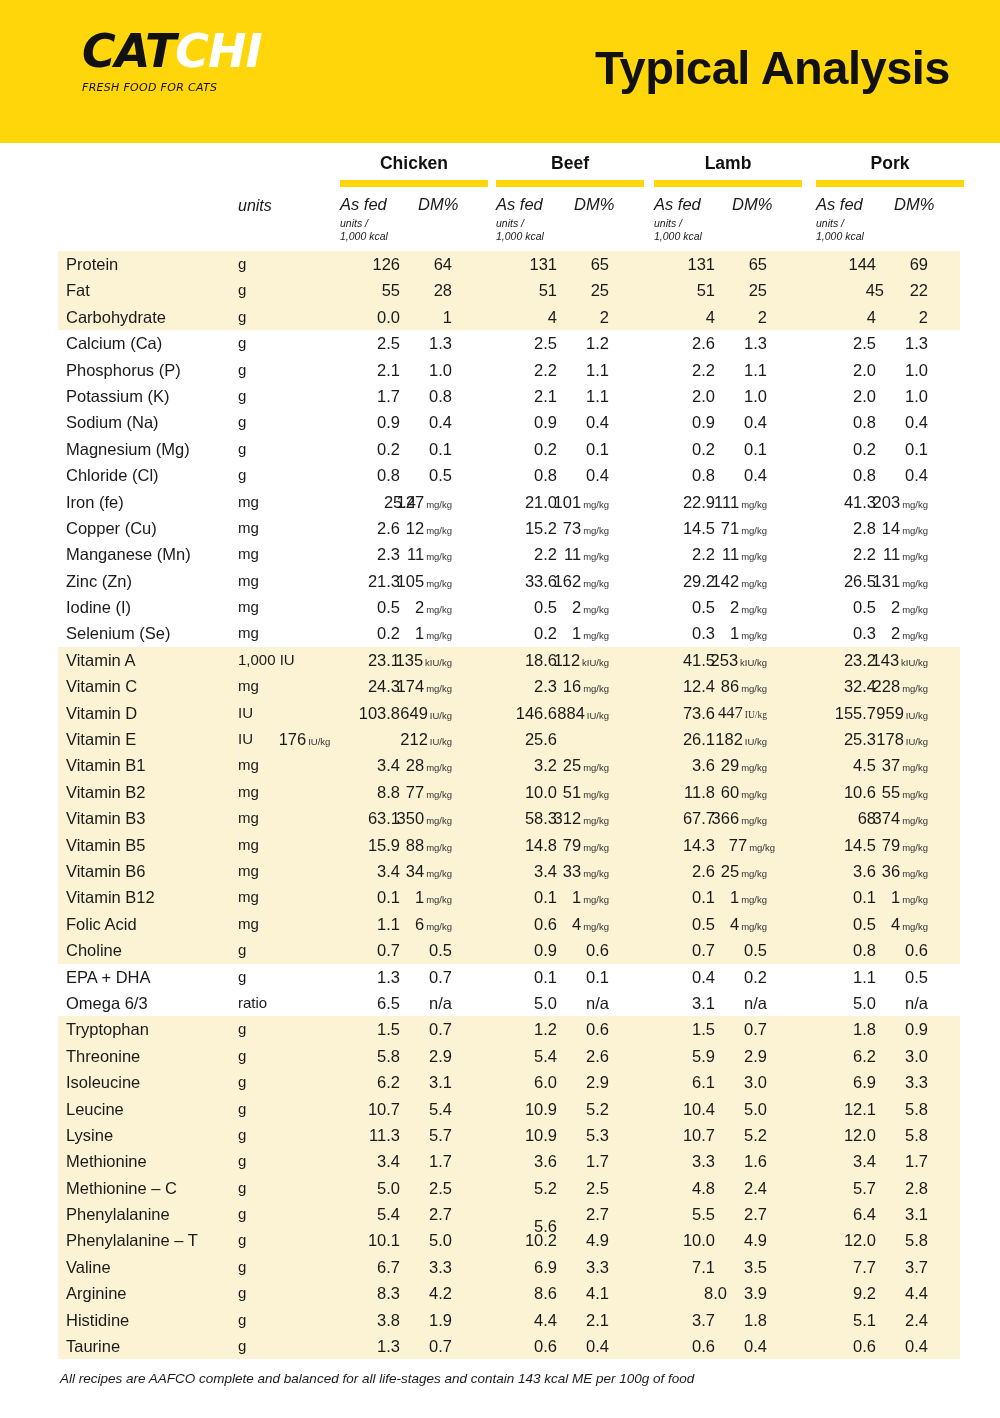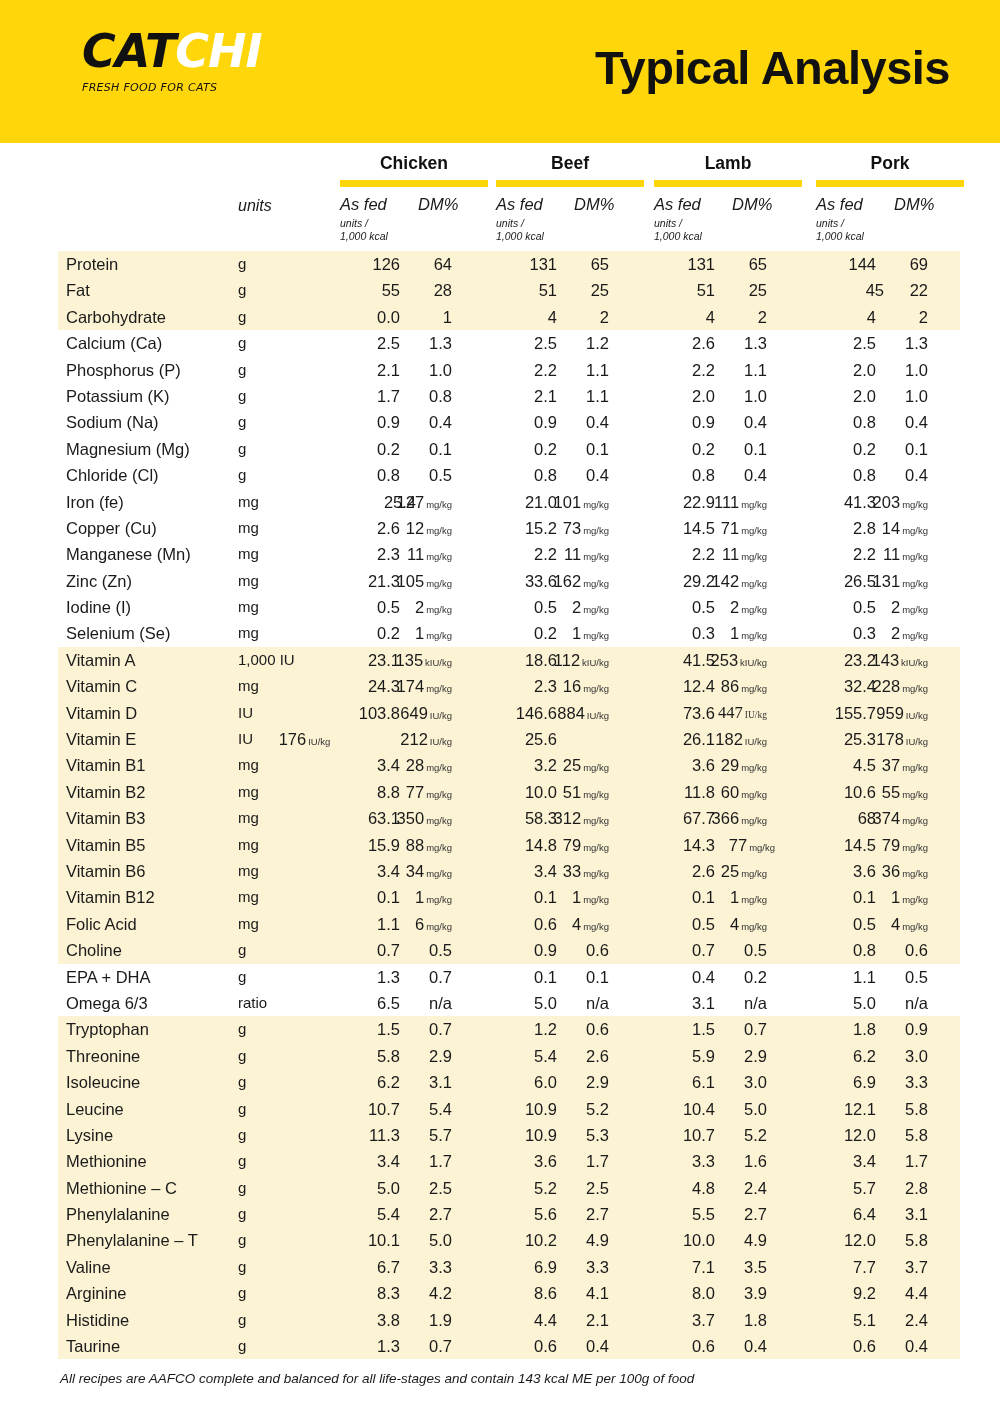--- a/index.html
+++ b/index.html
@@ -662,21 +662,21 @@
       <div class="cell c-num" style="left:0;width:715px;"><span>4.8</span></div>
       <div class="cell c-num" style="left:0;width:767px;"><span>2.4</span></div>
       <div class="cell c-num" style="left:0;width:876px;"><span>5.7</span></div>
       <div class="cell c-num" style="left:0;width:928px;"><span>2.8</span></div>
     </div>
     <div class="row hl">
       <div class="cell c-label">Phenylalanine</div>
       <div class="cell c-units">g</div>
       <div class="cell c-num" style="left:0;width:400px;"><span>5.4</span></div>
       <div class="cell c-num" style="left:0;width:452px;"><span>2.7</span></div>
-      <div class="cell c-num" style="left:0;width:557px;"><span>5.6</span></div>
+      <div class="cell c-num" style="left:0;width:557px;margin-top:12px;"><span>5.6</span></div>
       <div class="cell c-num" style="left:0;width:609px;"><span>2.7</span></div>
       <div class="cell c-num" style="left:0;width:715px;"><span>5.5</span></div>
       <div class="cell c-num" style="left:0;width:767px;"><span>2.7</span></div>
       <div class="cell c-num" style="left:0;width:876px;"><span>6.4</span></div>
       <div class="cell c-num" style="left:0;width:928px;"><span>3.1</span></div>
     </div>
     <div class="row hl">
       <div class="cell c-label">Phenylalanine – T</div>
       <div class="cell c-units">g</div>
       <div class="cell c-num" style="left:0;width:400px;"><span>10.1</span></div>
@@ -700,21 +700,21 @@
       <div class="cell c-num" style="left:0;width:876px;"><span>7.7</span></div>
       <div class="cell c-num" style="left:0;width:928px;"><span>3.7</span></div>
     </div>
     <div class="row hl">
       <div class="cell c-label">Arginine</div>
       <div class="cell c-units">g</div>
       <div class="cell c-num" style="left:0;width:400px;"><span>8.3</span></div>
       <div class="cell c-num" style="left:0;width:452px;"><span>4.2</span></div>
       <div class="cell c-num" style="left:0;width:557px;"><span>8.6</span></div>
       <div class="cell c-num" style="left:0;width:609px;"><span>4.1</span></div>
-      <div class="cell c-num" style="left:0;width:715px;padding-left:19px;"><span>8.0</span></div>
+      <div class="cell c-num" style="left:12px;width:715px;padding-left:19px;"><span>8.0</span></div>
       <div class="cell c-num" style="left:0;width:767px;"><span>3.9</span></div>
       <div class="cell c-num" style="left:0;width:876px;"><span>9.2</span></div>
       <div class="cell c-num" style="left:0;width:928px;"><span>4.4</span></div>
     </div>
     <div class="row hl">
       <div class="cell c-label">Histidine</div>
       <div class="cell c-units">g</div>
       <div class="cell c-num" style="left:0;width:400px;"><span>3.8</span></div>
       <div class="cell c-num" style="left:0;width:452px;"><span>1.9</span></div>
       <div class="cell c-num" style="left:0;width:557px;"><span>4.4</span></div>

